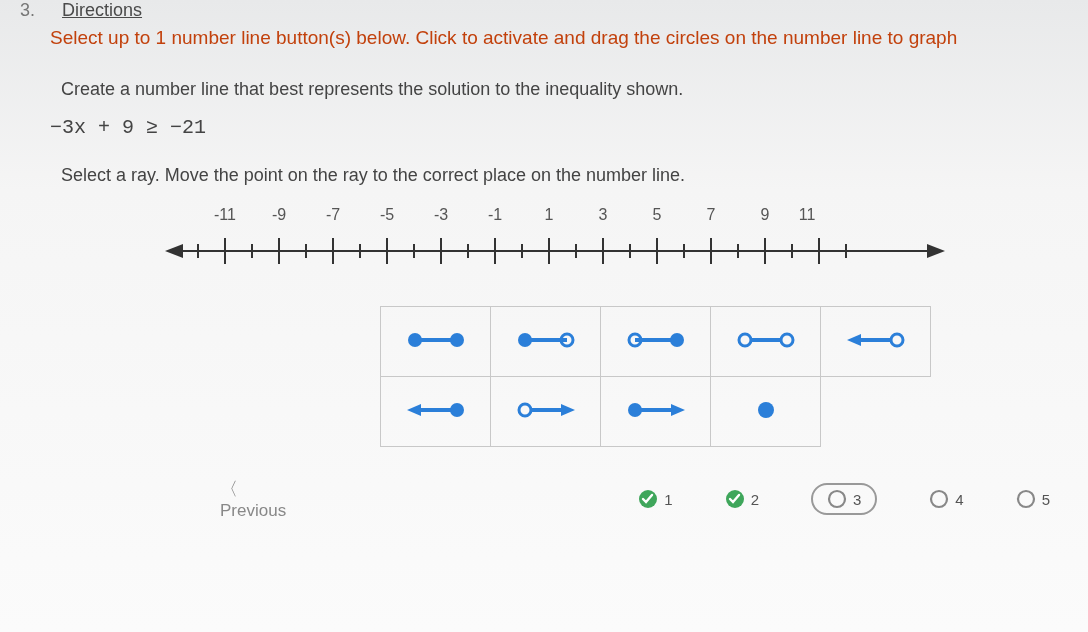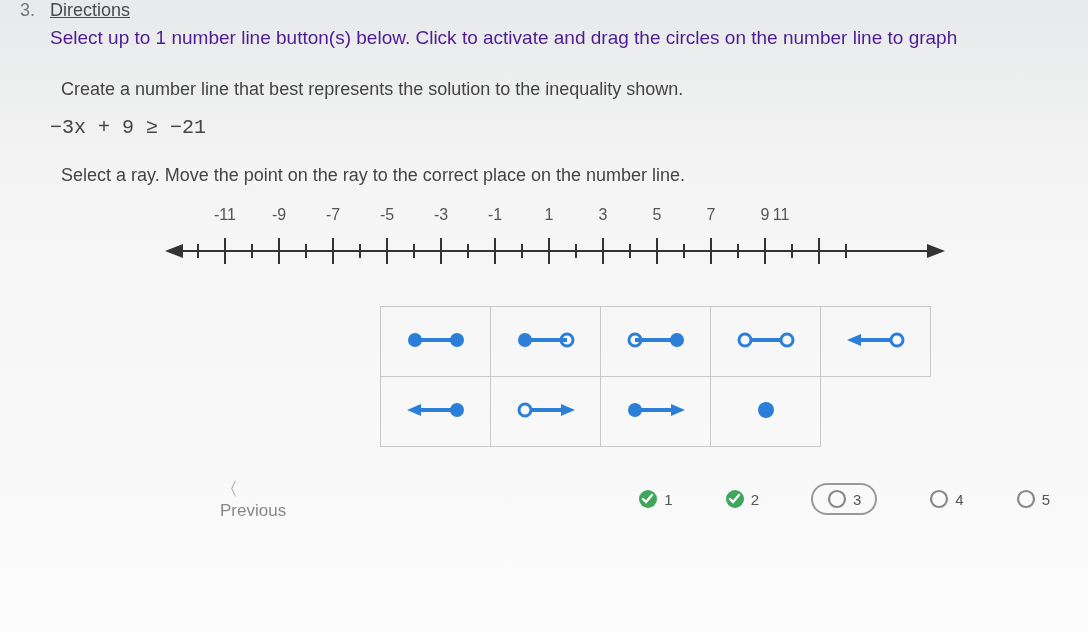--- a/index.html
+++ b/index.html
@@ -18,25 +18,25 @@
     position: absolute;
     left: 20px;
     top: 0;
     font-size: 18px;
     color: #777;
   }
   .directions {
     text-decoration: underline;
     font-size: 18px;
     color: #4a4a4a;
-    margin: 0 0 6px 0;
+    margin: 0 0 6px 12px;
   }
   .instr {
     font-size: 19px;
-    color: #4c1d95;
+    color: #c2410c;
     margin: 0 0 30px 0;
   }
   .sub {
     font-size: 18px;
     color: #444;
     margin: 0 0 16px 11px;
   }
   .expr {
     font-family: Liberation Mono, monospace;
     font-size: 20px;
@@ -94,21 +94,21 @@
       <span style="left:114px">-9</span>
       <span style="left:168px">-7</span>
       <span style="left:222px">-5</span>
       <span style="left:276px">-3</span>
       <span style="left:330px">-1</span>
       <span style="left:384px">1</span>
       <span style="left:438px">3</span>
       <span style="left:492px">5</span>
       <span style="left:546px">7</span>
       <span style="left:600px">9</span>
-      <span style="left:616px">11</span>
+      <span style="left:642px">11</span>
     </div>
     <svg class="nl-svg" width="780" height="50">
       <line x1="10" y1="25" x2="770" y2="25" stroke="#333" stroke-width="2"></line>
       <polygon points="0,25 18,18 18,32" fill="#333"></polygon>
       <polygon points="780,25 762,18 762,32" fill="#333"></polygon>
       <g stroke="#333" stroke-width="2">
         <line x1="33" y1="18" x2="33" y2="32"></line>
         <line x1="60" y1="12" x2="60" y2="38"></line>
         <line x1="87" y1="18" x2="87" y2="32"></line>
         <line x1="114" y1="12" x2="114" y2="38"></line>

